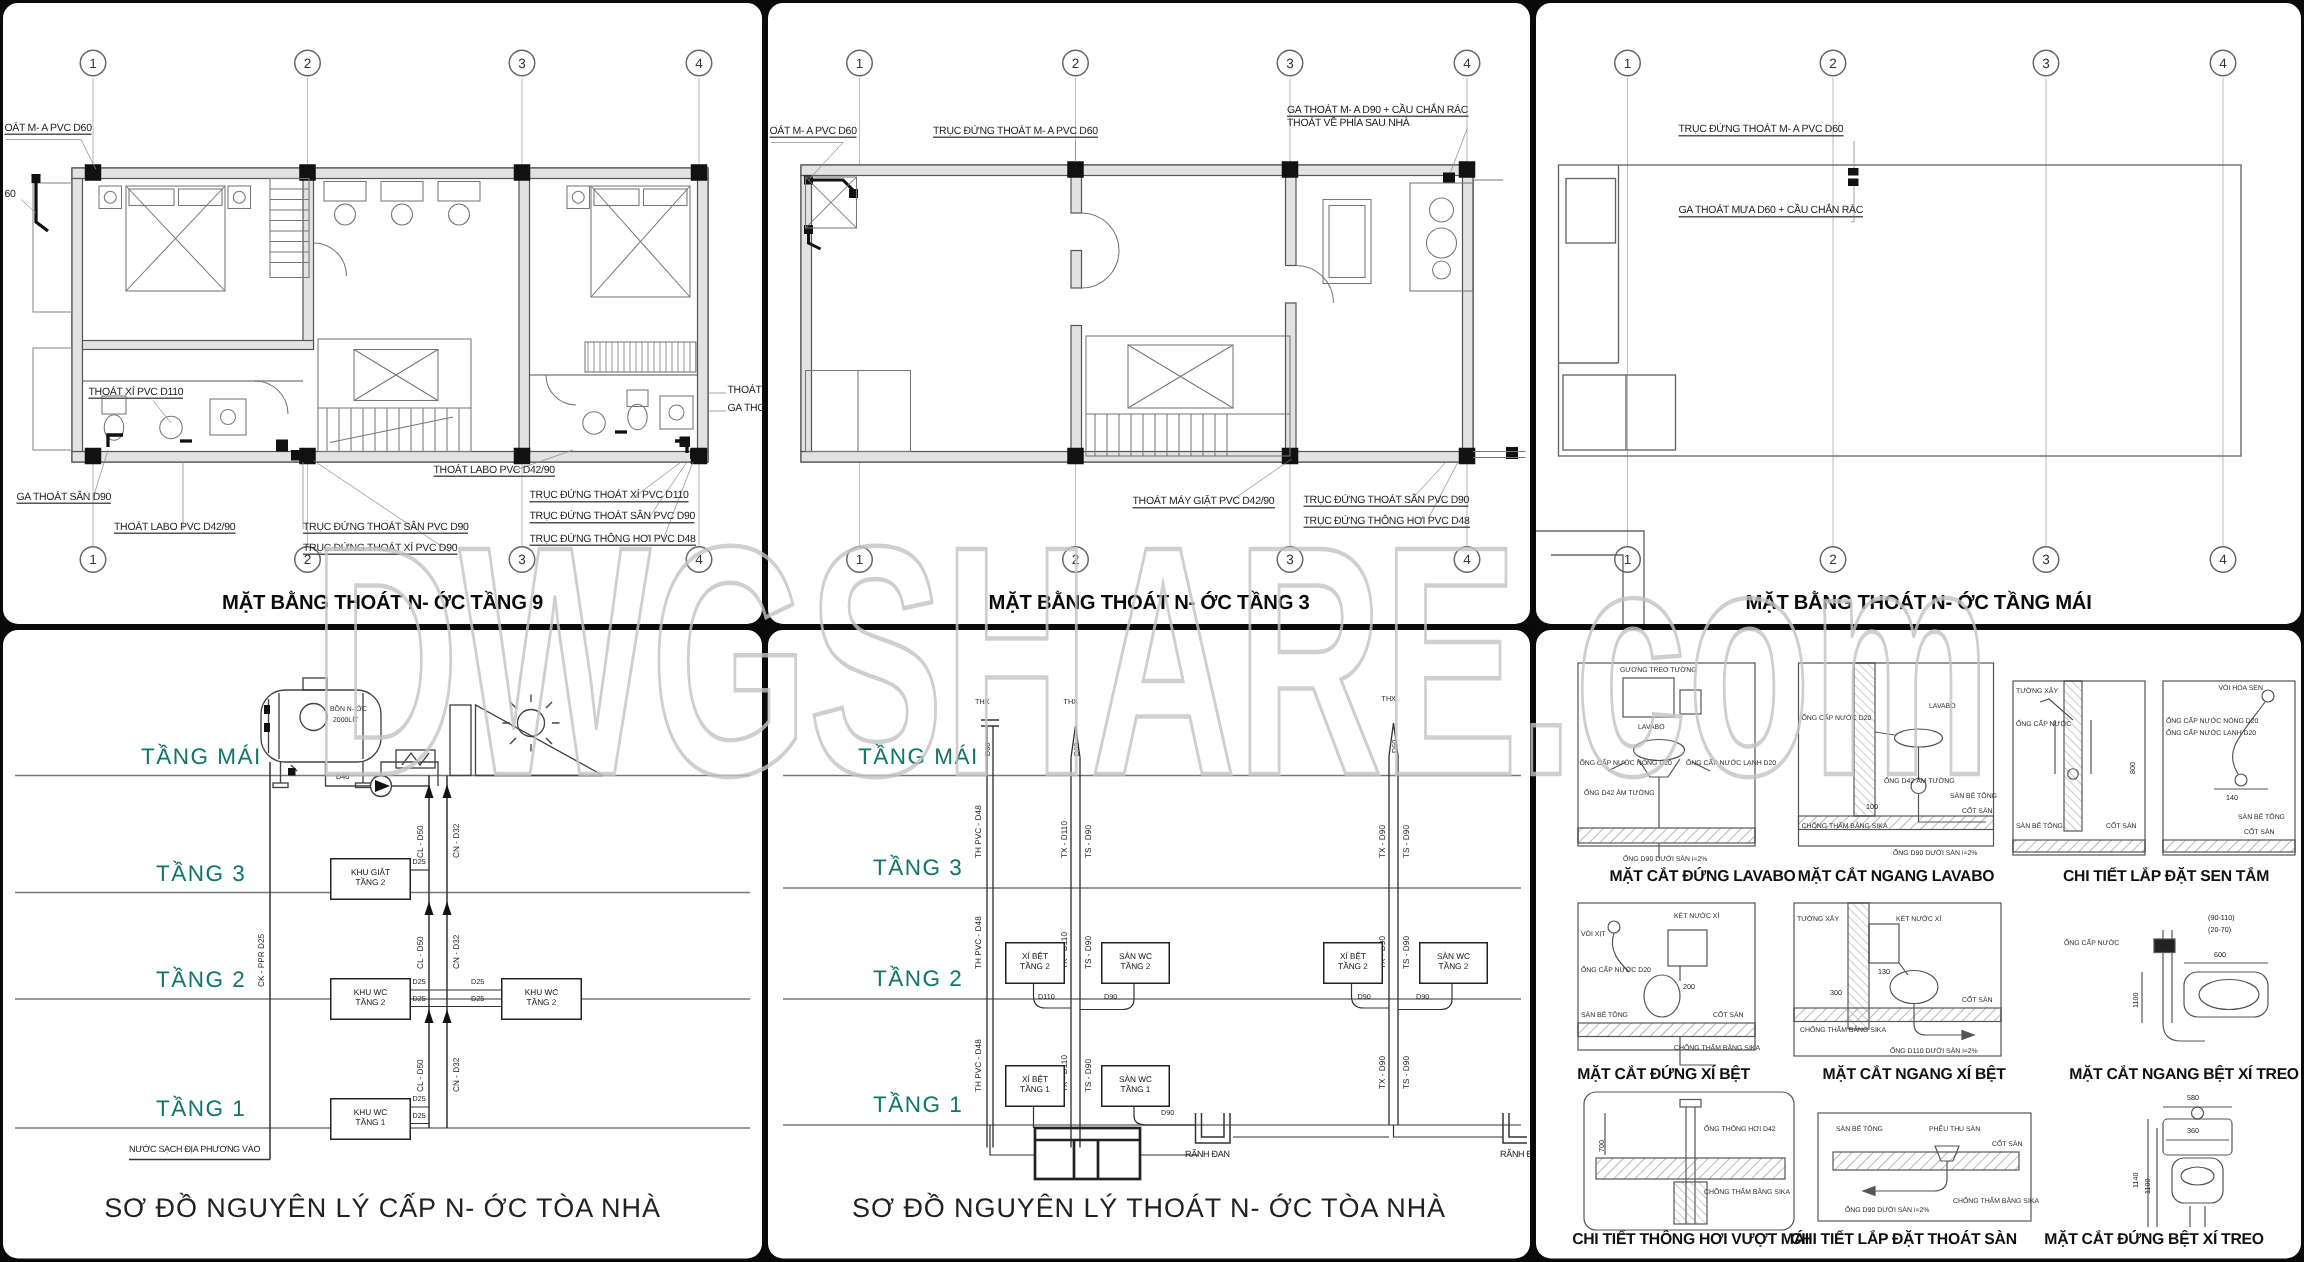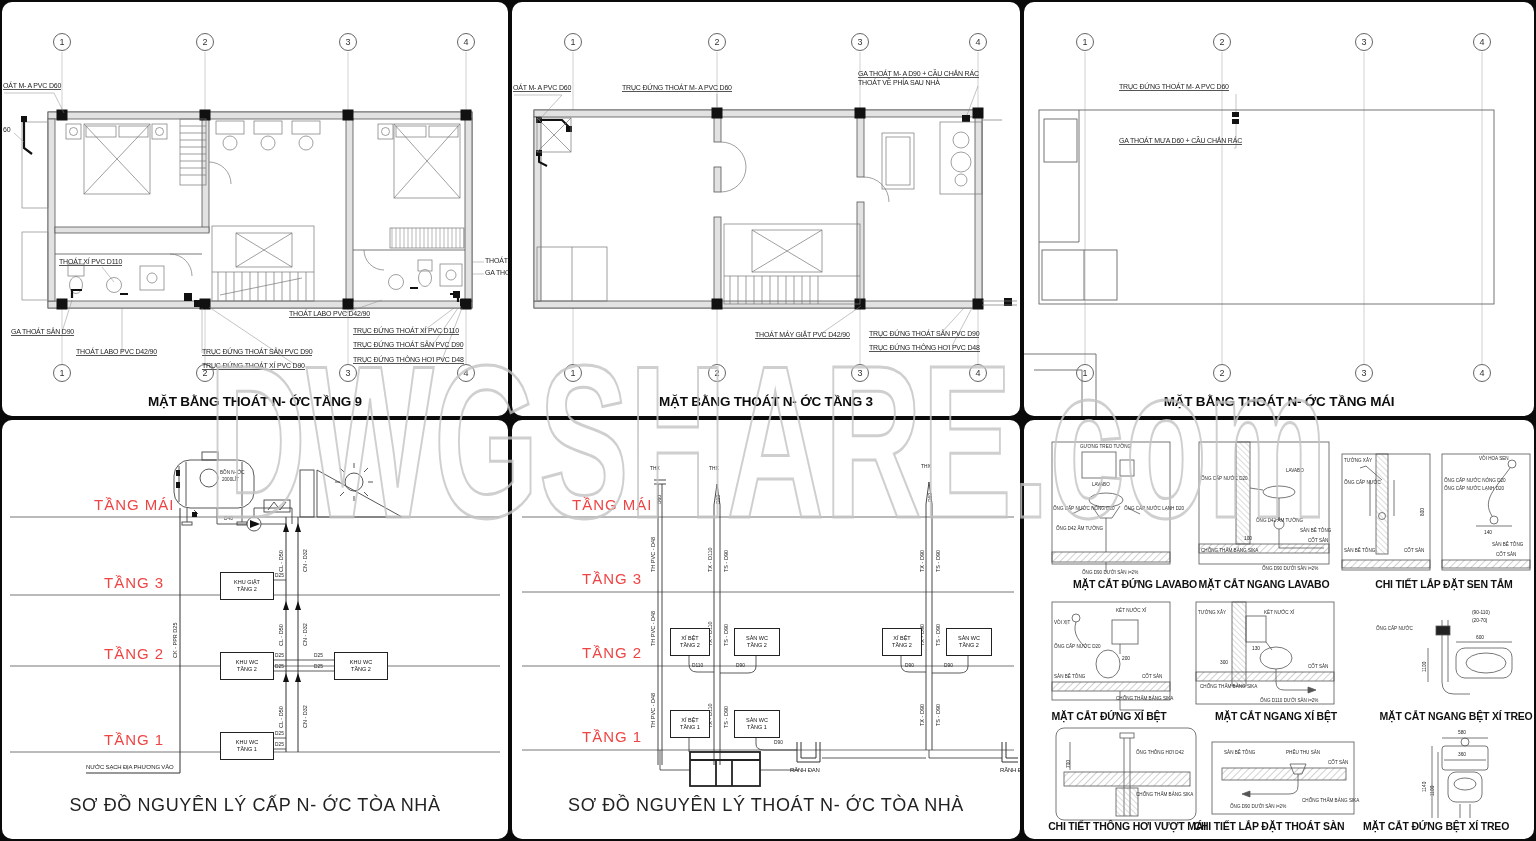--- a/index.html
+++ b/index.html
@@ -2,21 +2,21 @@
 <html><head>
 <meta charset="utf-8">
 <style>
   html,body{margin:0;padding:0;background:#000;}
   #sheet{position:relative;width:1536px;height:841px;background:#0a0a0a;overflow:hidden;
          font-family:"Liberation Sans",sans-serif;}
   .panel{position:absolute;background:#fff;border-radius:10px;overflow:hidden;}
   .panel svg{position:absolute;left:0;top:0;}
   .l{position:absolute;font-size:7px;line-height:1.05;color:#1e1e1e;white-space:nowrap;letter-spacing:-0.2px;}
   .u{border-bottom:0.5px solid #555;}
-  .fl{position:absolute;font-size:15px;color:#ef4444;letter-spacing:1px;white-space:nowrap;}
+  .fl{position:absolute;font-size:15px;color:#0f766e;letter-spacing:1px;white-space:nowrap;}
   .ttl{position:absolute;left:0;right:0;text-align:center;font-size:13.5px;font-weight:700;
        letter-spacing:-0.2px;color:#0c0c0c;white-space:nowrap;}
   .ttl2{position:absolute;left:0;right:0;text-align:center;font-size:18px;color:#222;
         letter-spacing:0.6px;white-space:nowrap;}
   .dtitle{position:absolute;font-size:10.5px;font-weight:700;color:#111;white-space:nowrap;
           transform:translateX(-50%);letter-spacing:-0.2px;}
   .bx{position:absolute;display:flex;align-items:center;justify-content:center;text-align:center;
       border:1.6px solid #222;background:#fff;font-size:5.5px;line-height:1.25;color:#111;
       white-space:pre-line;}
   .rot{position:absolute;font-size:5.5px;color:#222;white-space:nowrap;

